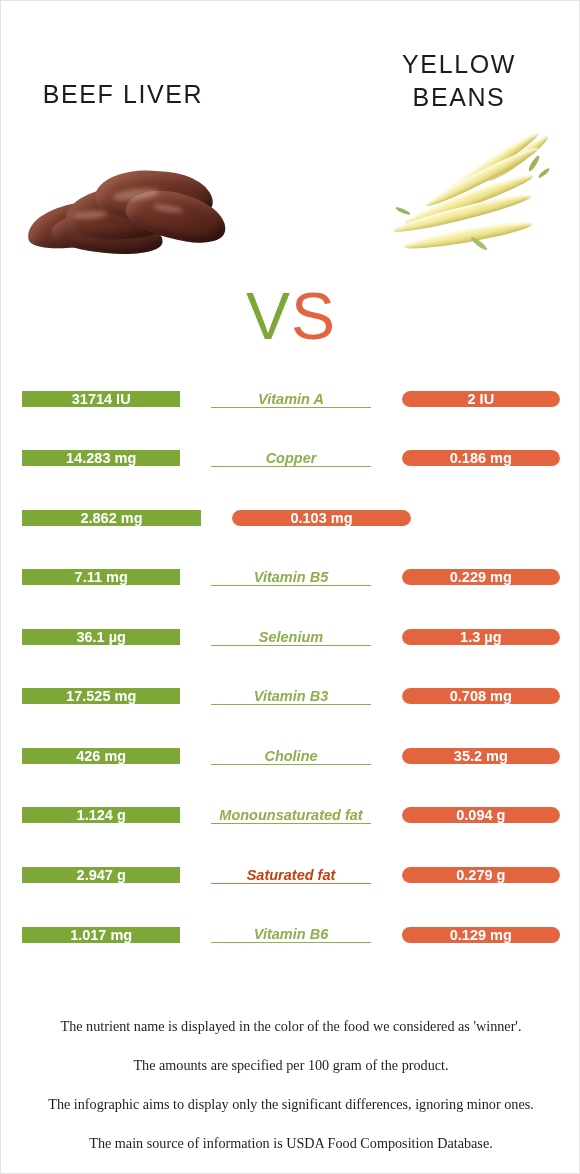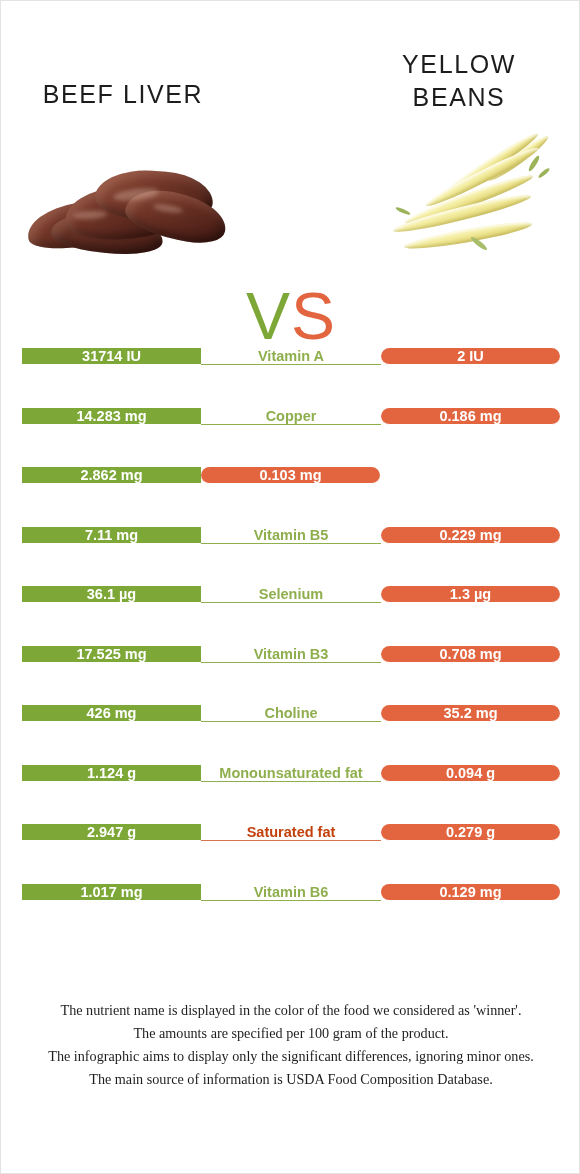--- a/index.html
+++ b/index.html
@@ -142,40 +142,42 @@
   .table {
     position: absolute;
     left: 21px;
     top: 347px;
     width: 538px;
   }
   .row {
     position: relative;
     display: flex;
     height: 59.5px;
-    align-items: flex-start;
+    align-items: flex-end;
+    gap: 31px;
   }
   .cell {
     display: flex;
     align-items: center;
     justify-content: center;
     font-size: 14.5px;
     font-weight: 600;
     box-sizing: border-box;
   }
   .cell-left {
     width: 179px;
     background: #7DA838;
     color: #ffffff;
     border-bottom: 1.5px solid #ffffff;
   }
   .cell-mid {
     width: 180px;
     background: #ffffff;
     font-weight: 600;
+    font-style: italic;
   }
   .cell-mid .mid-inner {
     width: 100%;
     height: 100%;
     display: flex;
     align-items: center;
     justify-content: center;
     box-sizing: border-box;
     padding: 0 6px;
     text-align: center;
@@ -199,21 +201,21 @@
     position: absolute;
     left: 28px;
     top: 998px;
     width: 524px;
     text-align: center;
     font-family: "Liberation Serif", serif;
     font-size: 14.2px;
     line-height: 1.62;
     color: #1e1e1e;
   }
-  .footer p { margin: 0; }
+  .footer p { margin: 16px; }
 </style>
 </head>
 <body>
 
 <div class="page">
 
   <div class="header">
     <div class="title title-left">Beef Liver</div>
     <div class="title title-right">Yellow Beans</div>
   </div>

